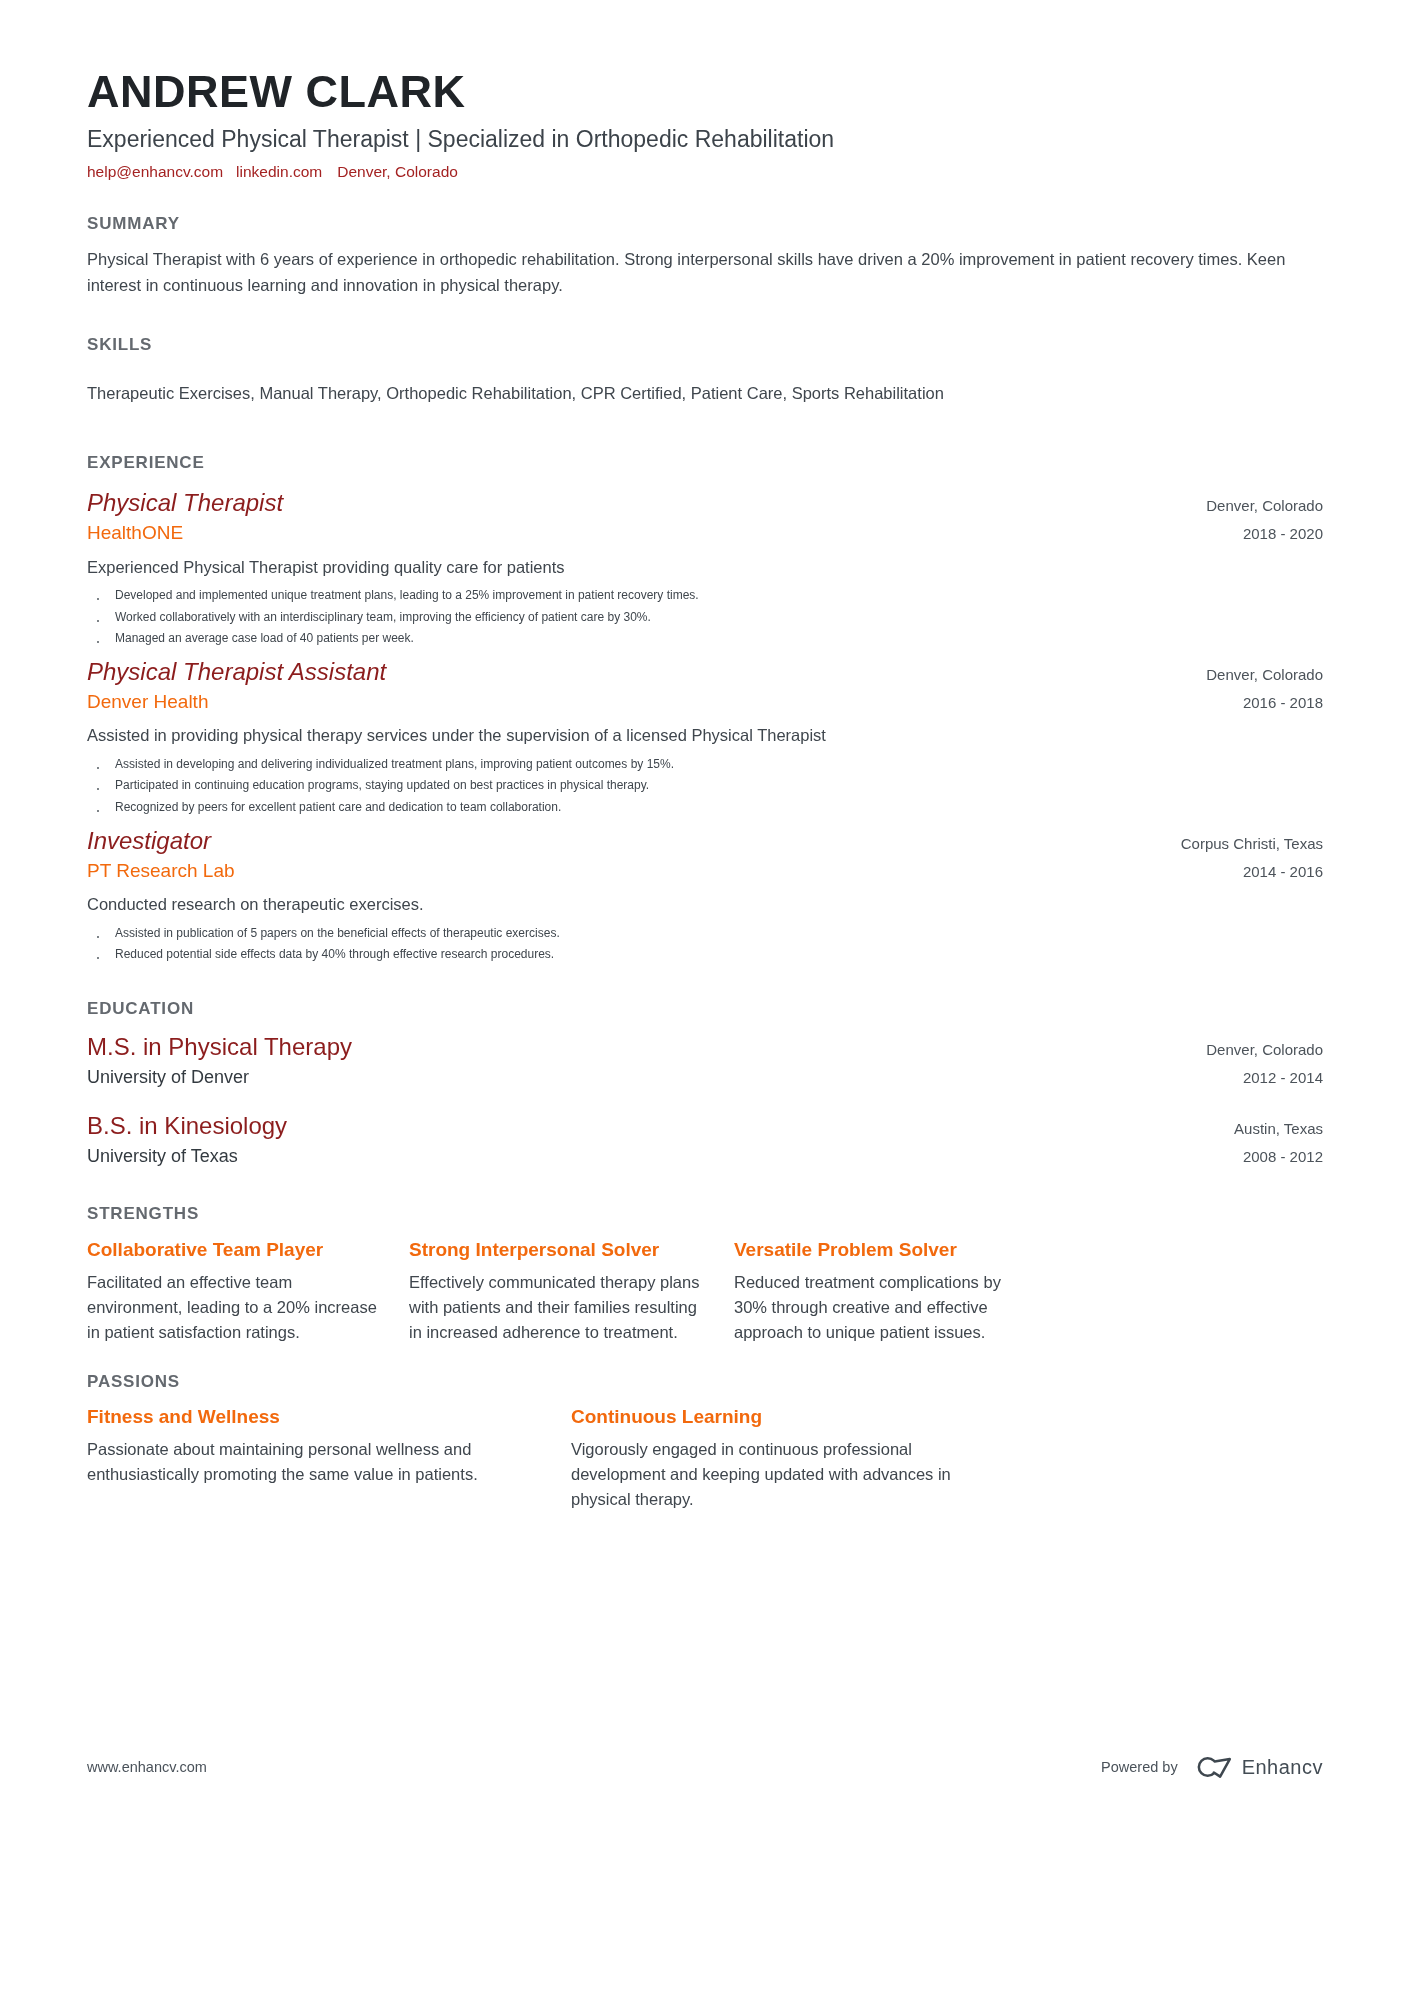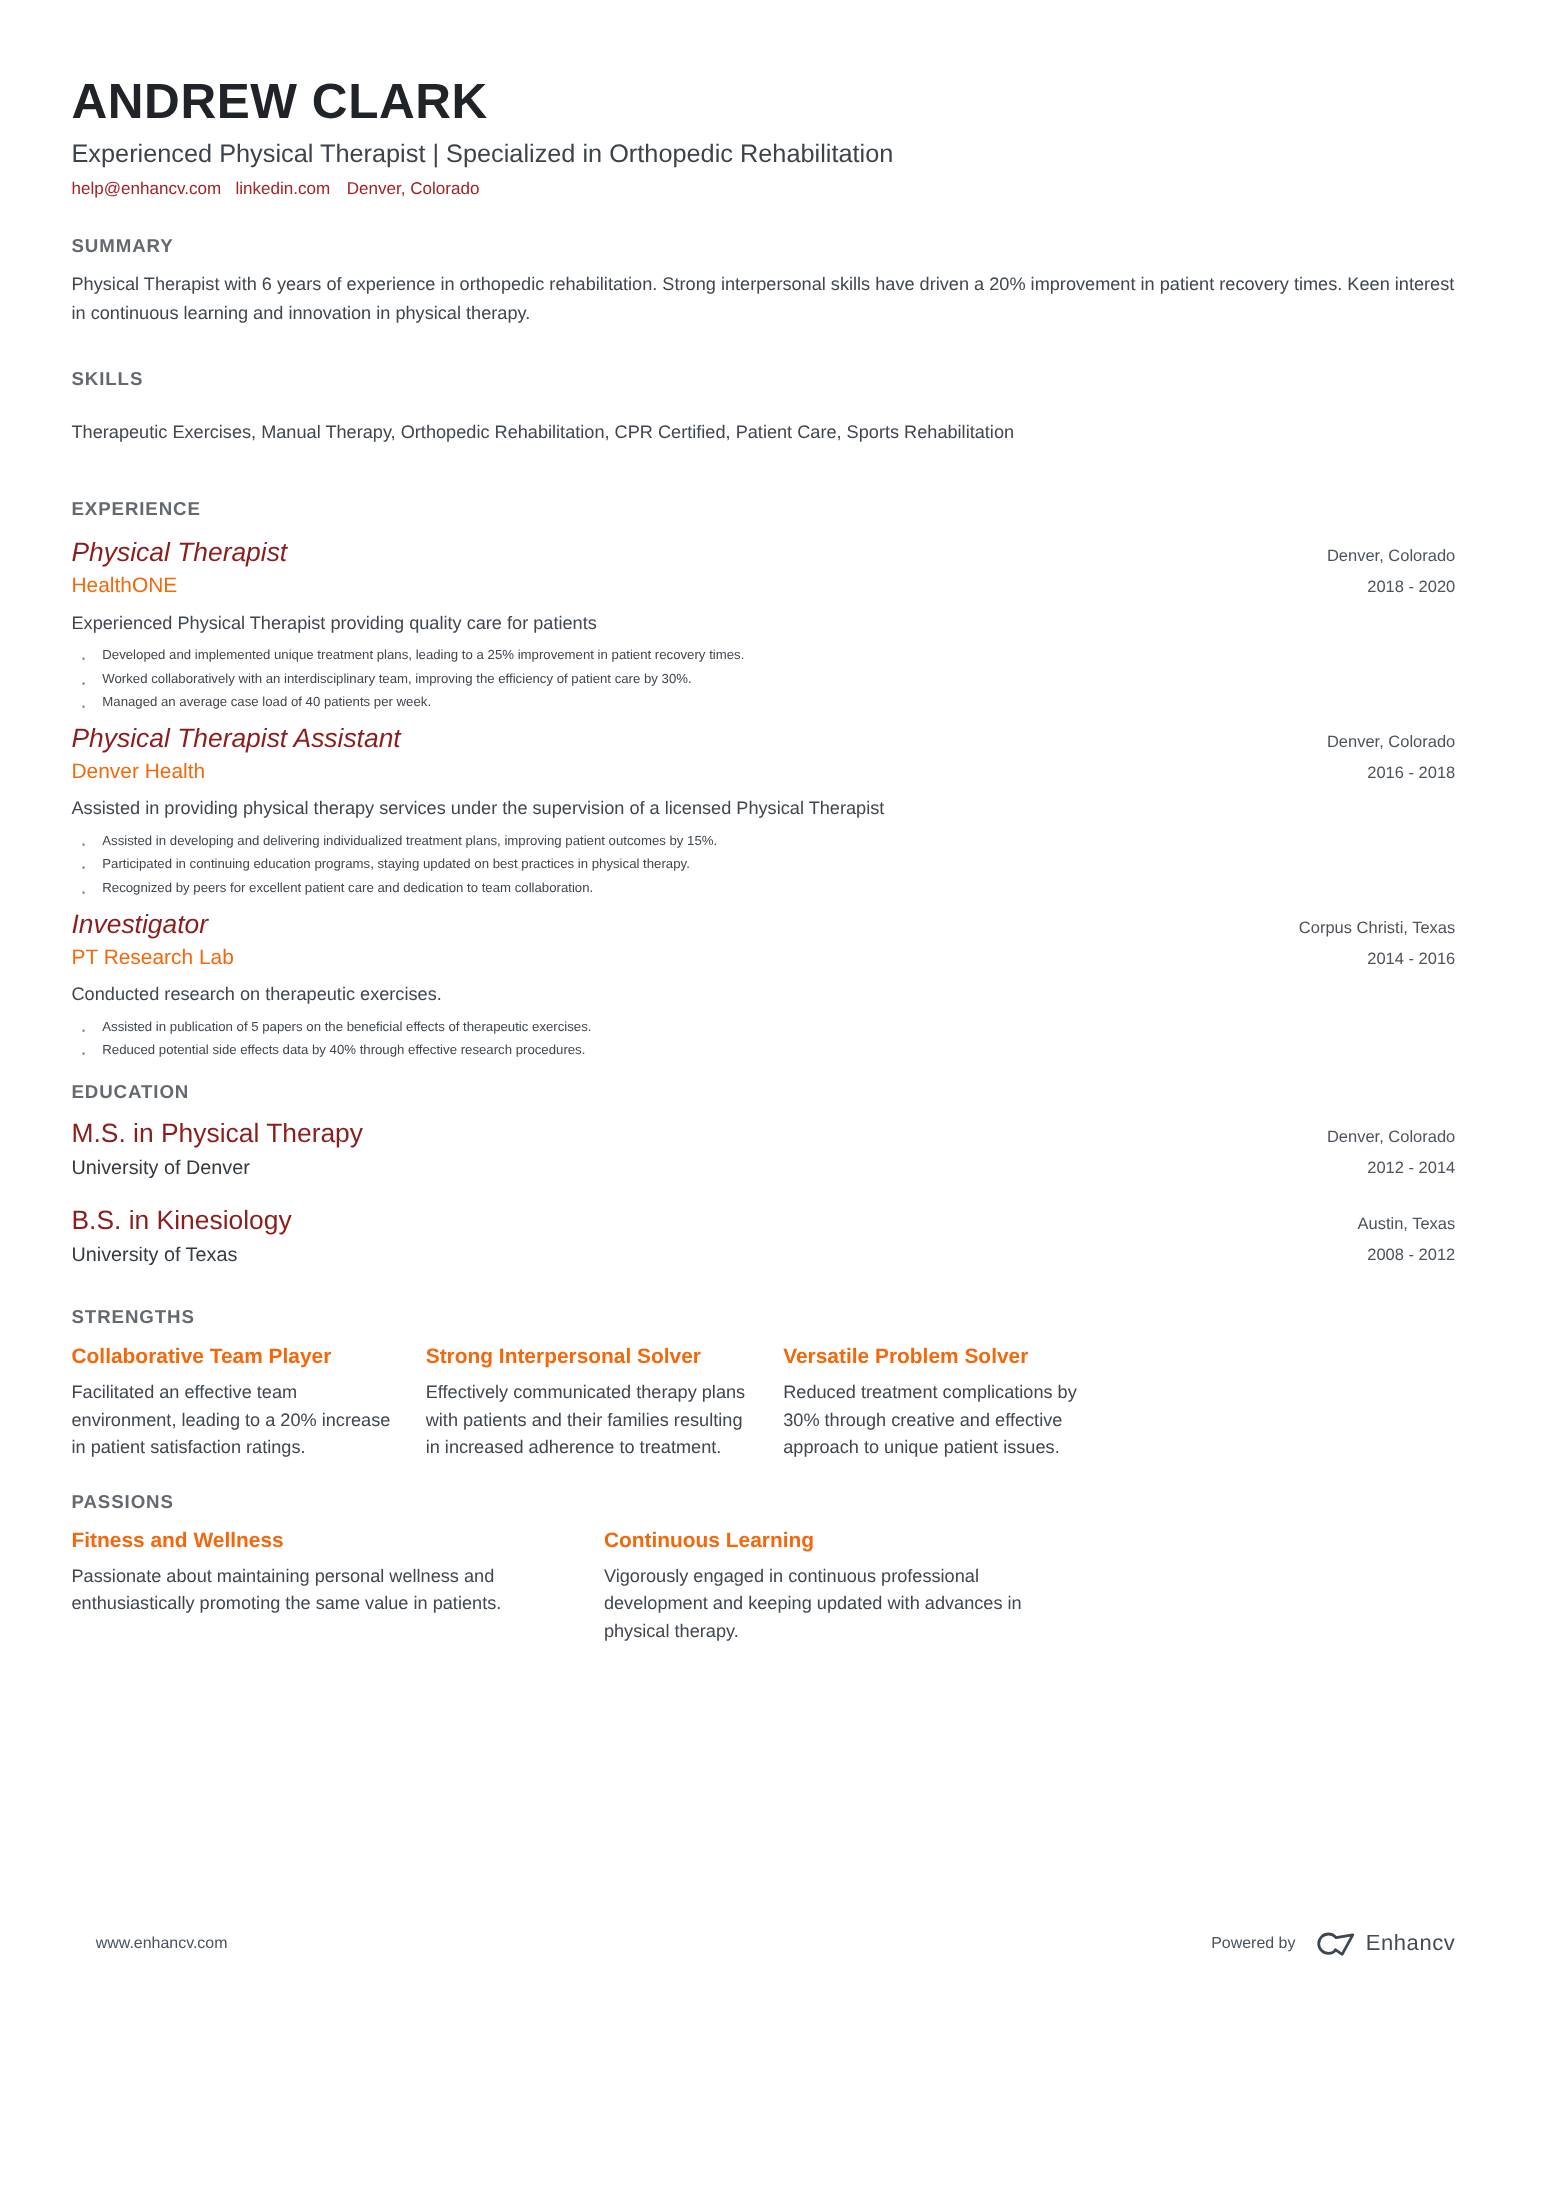--- a/index.html
+++ b/index.html
@@ -13,21 +13,21 @@
     --school-dark:#333A40;
     --footer-gray:#4A525A;
   }
   *{margin:0;padding:0;box-sizing:border-box;}
   html,body{background:#fff;}
   body{font-family:"Liberation Sans",sans-serif;}
   .page{
     position:relative;
     width:1410px;height:1842px;
     background:#ffffff;
-    padding:68px 87px 0 65px;
+    padding:68px 87px 0 87px;
     overflow:hidden;
   }
   .name{
     font-size:45px;font-weight:800;letter-spacing:.5px;
     color:var(--name-black);line-height:1.05;
   }
   .headline{
     margin-top:11px;font-size:23px;color:#3C434A;line-height:1.2;
   }
   .contact-row{
@@ -37,21 +37,21 @@
   .contact-row .loc{margin-left:2px;}
   .section-heading{
     font-size:17px;font-weight:700;letter-spacing:.8px;
     color:var(--heading-gray);
   }
   .sec-summary{margin-top:33px;}
   .sec-summary p{margin-top:12px;}
   .sec-skills{margin-top:36px;}
   .sec-skills p{margin-top:25px;}
   .sec-experience{margin-top:47px;}
-  .sec-education{margin-top:20px;}
+  .sec-education{margin-top:36px;}
   .sec-strengths{margin-top:37px;}
   .sec-passions{margin-top:27px;}
   .body-text{
     font-size:16.5px;line-height:1.6;color:var(--body-text);
   }
   
   .job{margin-top:10px;}
   .job.first{margin-top:15px;}
   .row{display:flex;justify-content:space-between;align-items:baseline;}
   .job-title{font-size:24px;color:var(--accent-red);line-height:1.25;font-style:italic;}

